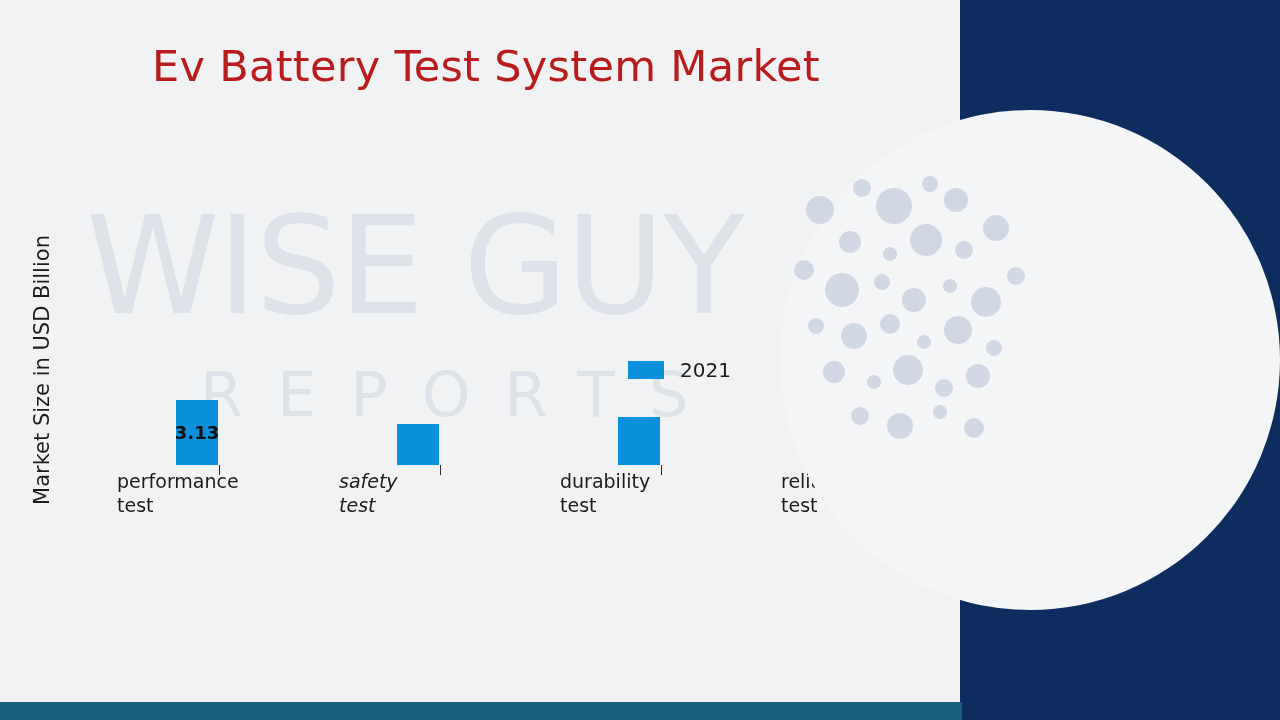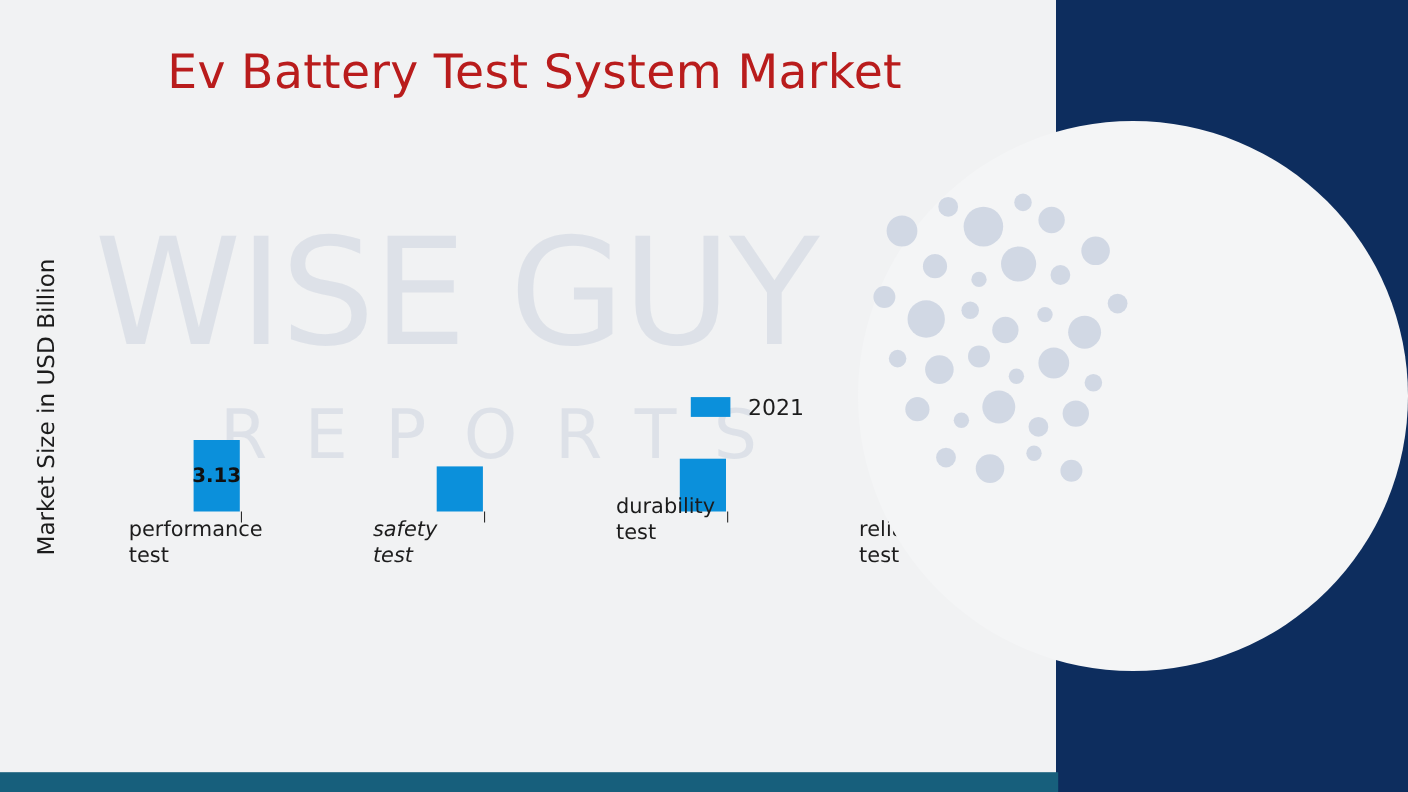--- a/index.html
+++ b/index.html
@@ -120,21 +120,21 @@
     <div class="bar-tick" style="left:219px; top:465px;"></div>
     <div class="bar-value" style="left:147px; top:377px; width:100px;margin-top:45px;">3.13</div>
     <div class="cat-label" style="left:117px; top:469px; width:200px;">performance<br>test</div>
 
     <div class="bar" style="left:397px; top:424px; width:42px; height:41px;"></div>
     <div class="bar-tick" style="left:440px; top:465px;"></div>
     <div class="cat-label" style="left:339px; top:469px; width:200px;font-style:italic;">safety<br>test</div>
 
     <div class="bar" style="left:618px; top:417px; width:42px; height:48px;"></div>
     <div class="bar-tick" style="left:661px; top:465px;"></div>
-    <div class="cat-label" style="left:560px; top:448px; width:200px;">durability<br>test</div>
+    <div class="cat-label" style="left:560px; top:469px; width:200px;">durability<br>test</div>
 
     <div class="bar" style="left:839px; top:410px; width:42px; height:55px;"></div>
     <div class="bar-tick" style="left:882px; top:465px;"></div>
     <div class="cat-label" style="left:781px; top:469px; width:200px;">reliability<br>test</div>
 
     <div class="legend">
       <div class="legend-swatch"></div>
       <div class="legend-text">2021</div>
     </div>
 

